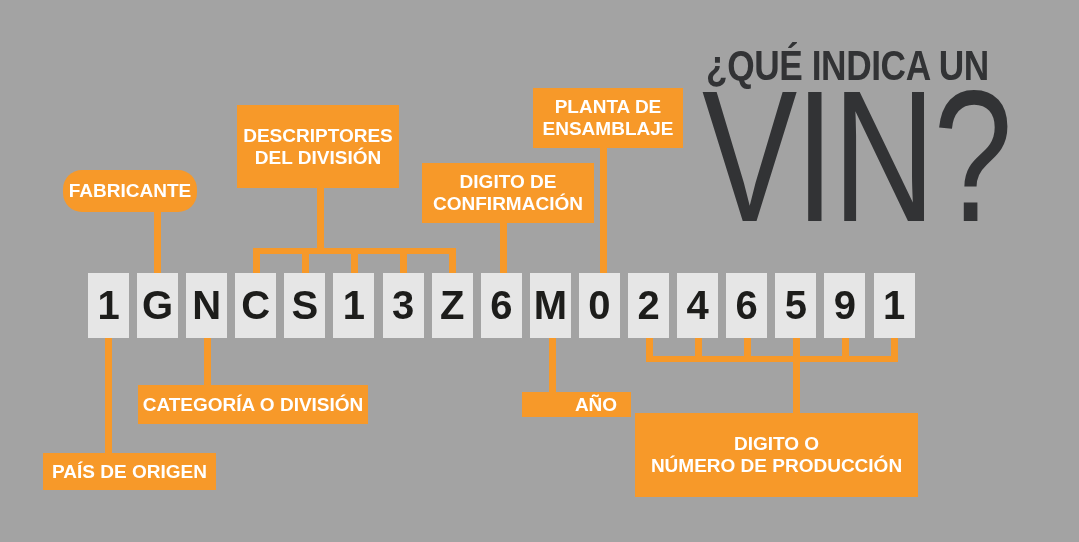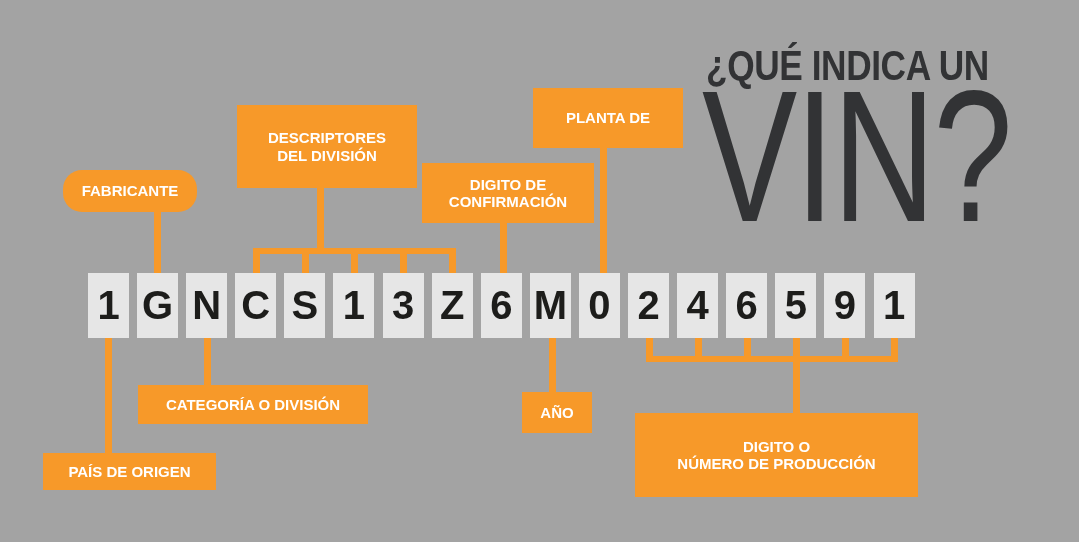--- a/index.html
+++ b/index.html
@@ -31,21 +31,21 @@
   .vin-char{
     width:41px;height:65px;background:#E6E6E6;
     display:flex;align-items:center;justify-content:center;
     font-size:40px;font-weight:bold;color:#1D1D1B;
     transform:none;
   }
   
   .label{
     position:absolute;background:#F79929;color:#ffffff;
     display:flex;flex-direction:column;align-items:center;justify-content:center;
-    text-align:center;font-weight:bold;font-size:15px;line-height:1.15;
+    text-align:center;font-weight:bold;font-size:19px;line-height:1.15;
     letter-spacing:0px;white-space:nowrap;
   }
   .label span{display:block;}
   
   .conn{position:absolute;background:#F79929;}
 </style>
 </head>
 <body>
 
 <div class="canvas">
@@ -96,43 +96,44 @@
     <div class="vin-char">6</div>
     <div class="vin-char">5</div>
     <div class="vin-char">9</div>
     <div class="vin-char">1</div>
   </div>
 
   <div class="label" style="left:63px;top:170px;width:134px;height:42px;border-radius:19px;">
     <span>FABRICANTE</span>
   </div>
 
-  <div class="label" style="left:237px;top:105px;width:180px;height:83px;">
+  <div class="label" style="left:237px;top:105px;width:162px;height:83px;">
     <span>DESCRIPTORES</span>
     <span>DEL DIVISIÓN</span>
   </div>
 
   <div class="label" style="left:422px;top:163px;width:172px;height:60px;">
     <span>DIGITO DE</span>
     <span>CONFIRMACIÓN</span>
   </div>
 
   <div class="label" style="left:533px;top:88px;width:150px;height:60px;">
     <span>PLANTA DE</span>
+    <span>ENSAMBLAJE</span>
   </div>
 
   <div class="label" style="left:138px;top:385px;width:230px;height:39px;">
     <span>CATEGORÍA O DIVISIÓN</span>
   </div>
 
   <div class="label" style="left:43px;top:453px;width:173px;height:37px;">
     <span>PAÍS DE ORIGEN</span>
   </div>
 
-  <div class="label" style="left:522px;top:392px;width:70px;height:41px;">
+  <div class="label" style="left:522px;top:392px;width:70px;height:25px;padding-left:39px;">
     <span>AÑO</span>
   </div>
 
   <div class="label" style="left:635px;top:413px;width:283px;height:84px;">
     <span>DIGITO O</span>
     <span>NÚMERO DE PRODUCCIÓN</span>
   </div>
 
 </div>
 

